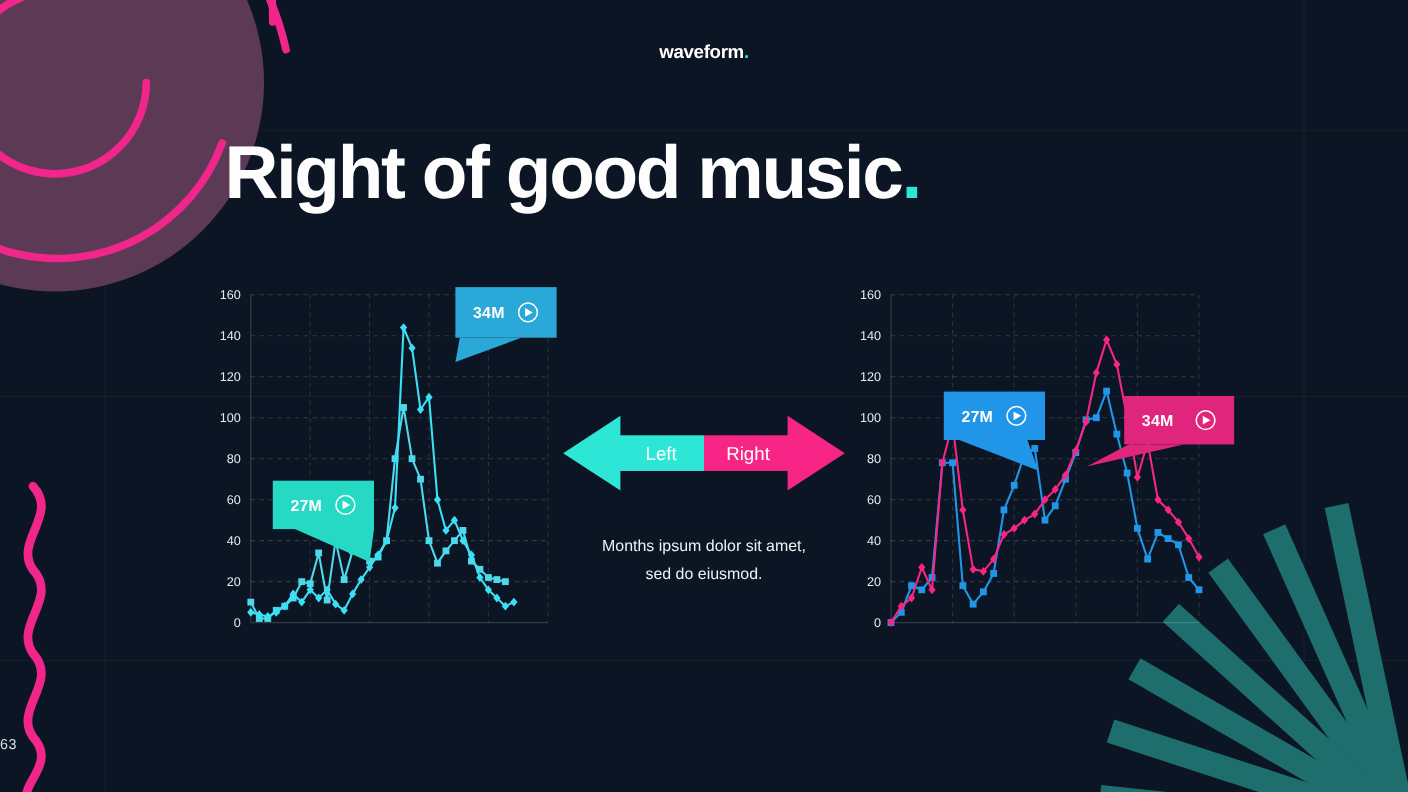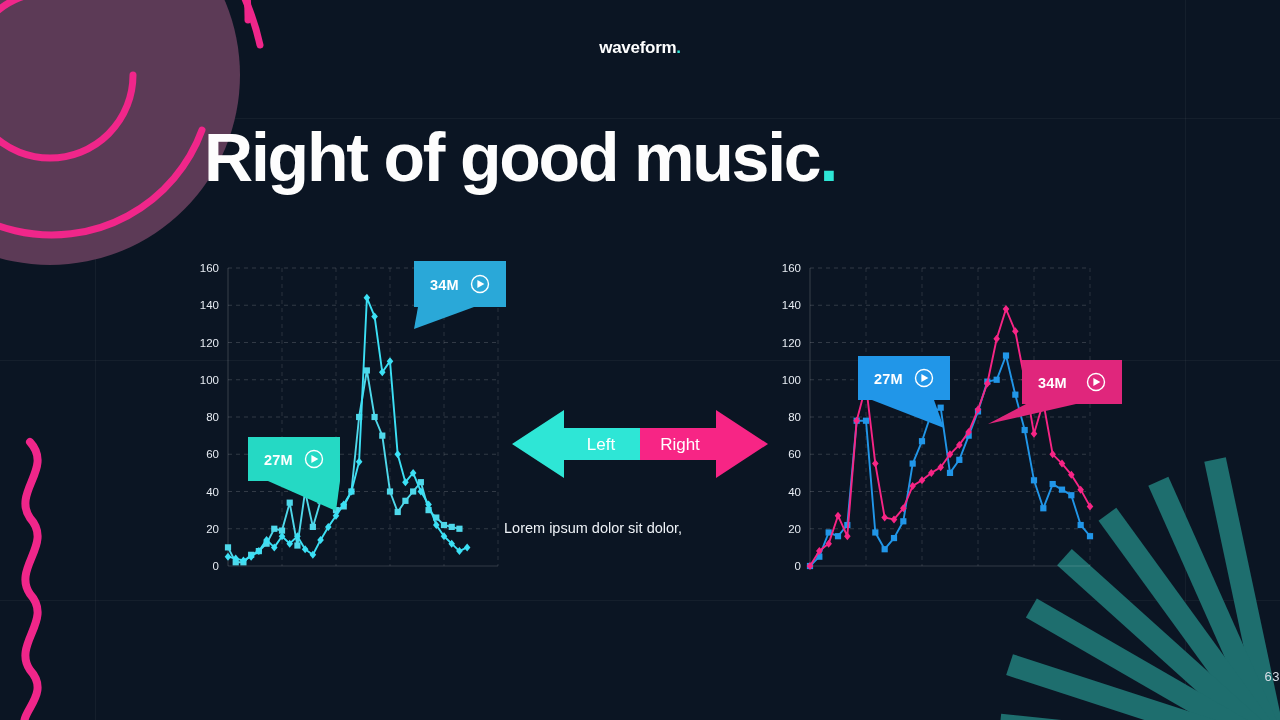--- a/index.html
+++ b/index.html
@@ -30,38 +30,38 @@
   .logo .dot{ color:#2ee6d6; }
 
   .page-title{
     position:absolute; top:116px; left:204px;
     font-size:68px; line-height:82px; font-weight:bold;
     letter-spacing:-2.2px; color:#fdfdfd; white-space:nowrap;
   }
   .page-title .dot{ color:#2ee6d6; }
 
   .page-number{
-    position:absolute; bottom:36px; left:0; right:0; text-align:right;
+    position:absolute; bottom:36px; left:0; right:0; text-align:left;
     font-size:13px; color:#d9dfe8; letter-spacing:.5px;
   }
 
   
   .chart{ position:absolute; top:258px; }
   .chart-left{ left:188px; width:320px; height:330px; }
   .chart-right{ left:770px; width:330px; height:330px; }
   .chart svg{ display:block; overflow:visible; }
 
   .ytick{ font-size:11.5px; fill:#e6ebf2; font-family:"Liberation Sans", sans-serif; }
 
   
   .badge-label{ font-size:14.5px; font-weight:bold; fill:#ffffff; letter-spacing:.2px;
                 font-family:"Liberation Sans", sans-serif; }
 
   
-  .center{ position:absolute; left:504px; top:404px; width:272px; text-align:left; }
+  .center{ position:absolute; left:504px; top:372px; width:272px; text-align:center; }
   .arrow-wrap{ width:272px; height:80px; }
   .arrow-label{ font-size:17px; fill:#ffffff; font-family:"Liberation Sans", sans-serif; }
   .center-body{
     margin-top:28px; font-size:14.5px; line-height:25px; color:#eef2f7;
   }
 </style>
 </head>
 <body>
 
 <div class="slide">
@@ -371,19 +371,20 @@
   <div class="center">
     <svg class="arrow-wrap" viewBox="0 0 272 80">
       <polygon points="60,6 60,24 136,24 136,56 60,56 60,74 8,40" fill="#2ee6d6"></polygon>
       <rect x="58" y="24" width="78" height="32" fill="#2ee6d6"></rect>
       <polygon points="212,6 212,24 136,24 136,56 212,56 212,74 264,40" fill="#f72585"></polygon>
       <rect x="136" y="24" width="78" height="32" fill="#f72585"></rect>
       <text class="arrow-label" x="97" y="46" text-anchor="middle">Left</text>
       <text class="arrow-label" x="176" y="46" text-anchor="middle">Right</text>
     </svg>
     <div class="center-body">
-      <div>Lorem ipsum dolor sit dolor,</div>
+      <div>Months ipsum dolor sit amet,</div>
+      <div>sed do eiusmod.</div>
     </div>
   </div>
 
   <div class="page-number">63</div>
 
 </div>
 
 </body></html>

